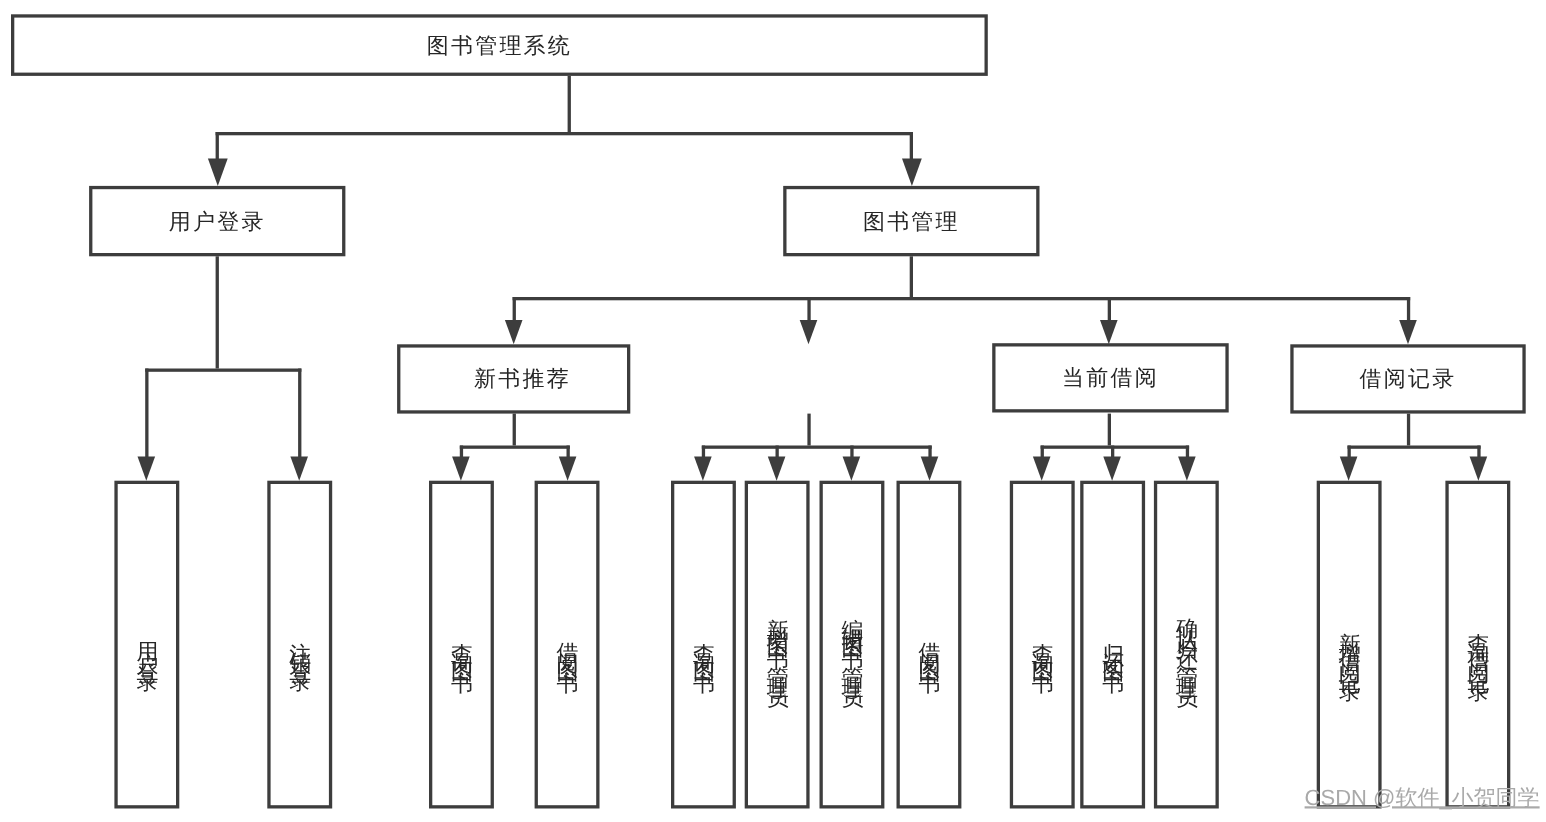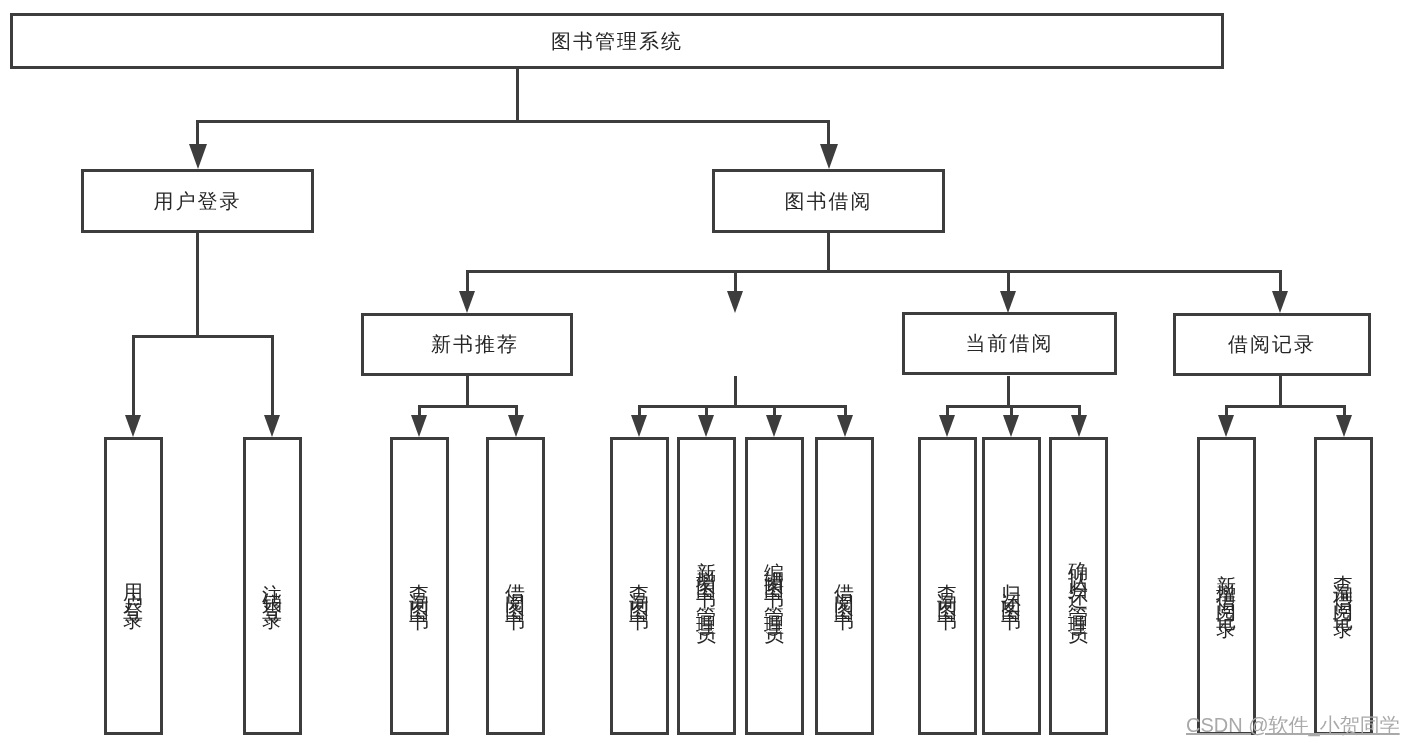--- a/index.html
+++ b/index.html
@@ -30,38 +30,38 @@
   .watermark{
     position:absolute;left:1186px;top:712px;font-size:20px;color:#a9a9a9;
     white-space:nowrap;z-index:5;text-decoration:underline;
   }
 </style>
 </head>
 <body>
 
 <div id="stage">
 
-  <div class="box" style="left:10px;top:13px;width:1214px;height:56px;">
+  <div class="box" style="left:10px;top:13px;width:888px;height:56px;">
     <span class="hlabel">图书管理系统</span>
   </div>
 
   <div class="box" style="left:81px;top:169px;width:233px;height:64px;">
     <span class="hlabel">用户登录</span>
   </div>
   <div class="box" style="left:712px;top:169px;width:233px;height:64px;">
-    <span class="hlabel">图书借阅</span>
+    <span class="hlabel">图书管理</span>
   </div>
 
   <div class="box" style="left:361px;top:313px;width:212px;height:63px;padding-left:16px;">
     <span class="hlabel">新书推荐</span>
   </div>
   <div class="box" style="left:902px;top:312px;width:215px;height:63px;">
     <span class="hlabel">当前借阅</span>
   </div>
-  <div class="box" style="left:1173px;top:313px;width:198px;height:63px;">
+  <div class="box" style="left:1173px;top:313px;width:214px;height:63px;">
     <span class="hlabel">借阅记录</span>
   </div>
 
   <div class="box" style="left:104px;top:437px;width:59px;height:298px;">
     <span class="vbox">用户登录</span>
   </div>
   <div class="box" style="left:243px;top:437px;width:59px;height:298px;">
     <span class="vbox">注销登录</span>
   </div>
 

